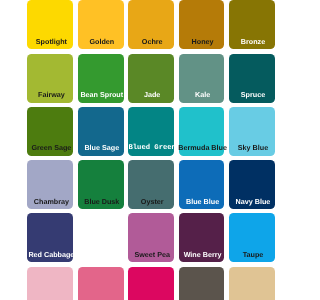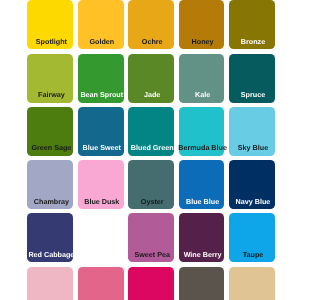--- a/index.html
+++ b/index.html
@@ -44,35 +44,35 @@
     <div class="sw" style="left: 178.6px; top: 53.5px; background: rgb(98, 146, 134);">
       <div class="lbl" style="color: rgb(255, 255, 255);">Kale</div>
     </div>
     <div class="sw" style="left: 229px; top: 53.5px; background: rgb(5, 91, 94);">
       <div class="lbl" style="color: rgb(255, 255, 255);">Spruce</div>
     </div>
     <div class="sw" style="left: 27.4px; top: 106.8px; background: #4d7c0f;">
       <div class="lbl" style="color: rgb(26, 26, 26);">Green Sage</div>
     </div>
     <div class="sw" style="left: 77.8px; top: 106.8px; background: rgb(19, 104, 141);">
-      <div class="lbl" style="color: rgb(255, 255, 255);">Blue Sweet</div>
+      <div class="lbl" style="color: rgb(255, 255, 255);">Blue Sage</div>
     </div>
     <div class="sw" style="left: 128.2px; top: 106.8px; background: rgb(3, 133, 133);">
-      <div class="lbl" style="color: rgb(255, 255, 255);">Blued Green</div>
+      <div class="lbl" style="color: rgb(255, 255, 255); font-family: Liberation Mono, monospace;">Blued Green</div>
     </div>
     <div class="sw" style="left: 178.6px; top: 106.8px; background: rgb(32, 193, 203);">
       <div class="lbl" style="color: rgb(26, 26, 26);">Bermuda Blue</div>
     </div>
     <div class="sw" style="left: 229px; top: 106.8px; background: rgb(104, 204, 228);">
       <div class="lbl" style="color: rgb(26, 26, 26);">Sky Blue</div>
     </div>
     <div class="sw" style="left: 27.4px; top: 160.1px; background: rgb(162, 167, 198);">
       <div class="lbl" style="color: rgb(26, 26, 26);">Chambray</div>
     </div>
-    <div class="sw" style="left: 77.8px; top: 160.1px; background: #f9a8d4;">
+    <div class="sw" style="left: 77.8px; top: 160.1px; background: #15803d;">
       <div class="lbl" style="color: rgb(26, 26, 26);">Blue Dusk</div>
     </div>
     <div class="sw" style="left: 128.2px; top: 160.1px; background: rgb(69, 109, 111);">
       <div class="lbl" style="color: rgb(26, 26, 26);">Oyster</div>
     </div>
     <div class="sw" style="left: 178.6px; top: 160.1px; background: rgb(13, 108, 184);">
       <div class="lbl" style="color: rgb(255, 255, 255);">Blue Blue</div>
     </div>
     <div class="sw" style="left: 27.4px; top: 213.4px; background: rgb(53, 59, 114);">
       <div class="lbl" style="color: rgb(255, 255, 255);">Red Cabbage</div>

